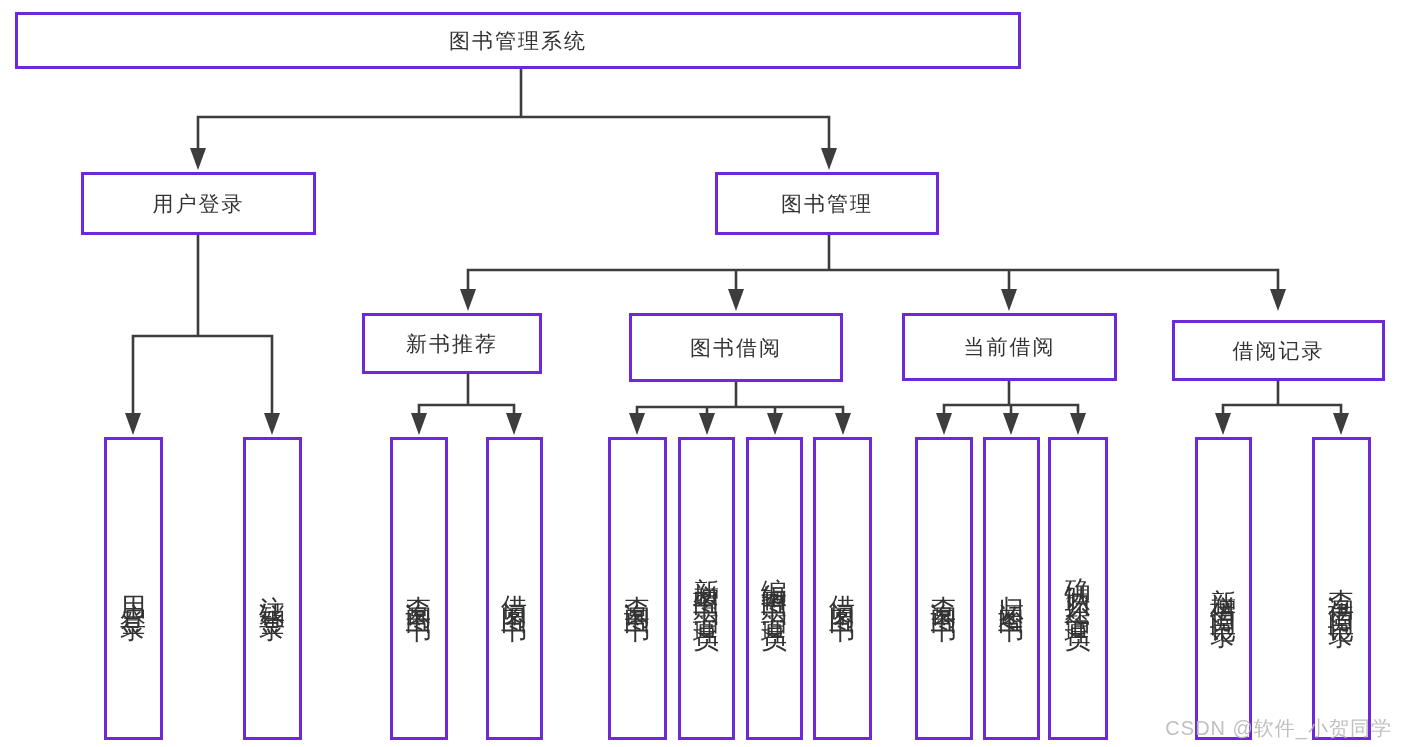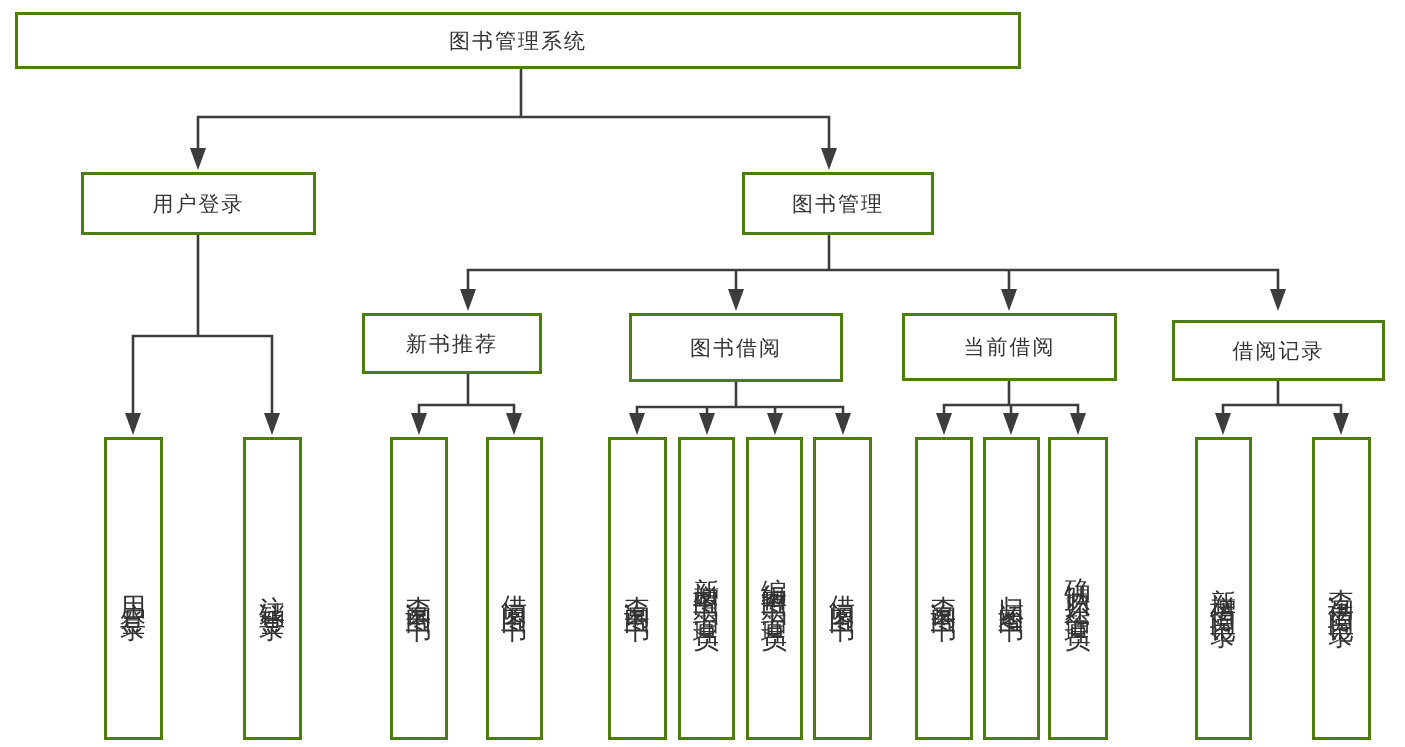--- a/index.html
+++ b/index.html
@@ -20,21 +20,21 @@
     left: 0;
     top: 0;
     width: 1405px;
     height: 747px;
     pointer-events: none;
   }
   .box {
     position: absolute;
     box-sizing: border-box;
     background: #ffffff;
-    border: 3px solid #4d7c0f;
+    border: 3px solid #6d28d9;
     color: #333333;
     display: flex;
     align-items: center;
     justify-content: center;
     text-align: center;
   }
   .hbox {
     font-size: 21px;
     letter-spacing: 2px;
     white-space: nowrap;
@@ -121,21 +121,21 @@
     </g>
   </svg>
 
   <div class="box hbox" style="left:15px; top:12px; width:1006px; height:57px">
     <span>图书管理系统</span>
   </div>
 
   <div class="box hbox" style="left:81px; top:172px; width:235px; height:63px">
     <span>用户登录</span>
   </div>
-  <div class="box hbox" style="left:742px; top:172px; width:192px; height:63px">
+  <div class="box hbox" style="left:715px; top:172px; width:224px; height:63px">
     <span>图书管理</span>
   </div>
 
   <div class="box hbox" style="left:362px; top:313px; width:180px; height:61px">
     <span>新书推荐</span>
   </div>
   <div class="box hbox" style="left:629px; top:313px; width:214px; height:69px">
     <span>图书借阅</span>
   </div>
   <div class="box hbox" style="left:902px; top:313px; width:215px; height:68px">
@@ -182,14 +182,15 @@
     <span>确认归还（管理员）</span>
   </div>
 
   <div class="box vbox" style="left:1195px; top:437px; width:57px; height:303px">
     <span>新增借阅记录</span>
   </div>
   <div class="box vbox" style="left:1312px; top:437px; width:59px; height:303px">
     <span>查询借阅记录</span>
   </div>
 
+  <div class="watermark">CSDN @软件_小贺同学</div>
 
 </div>
 
 </body></html>

